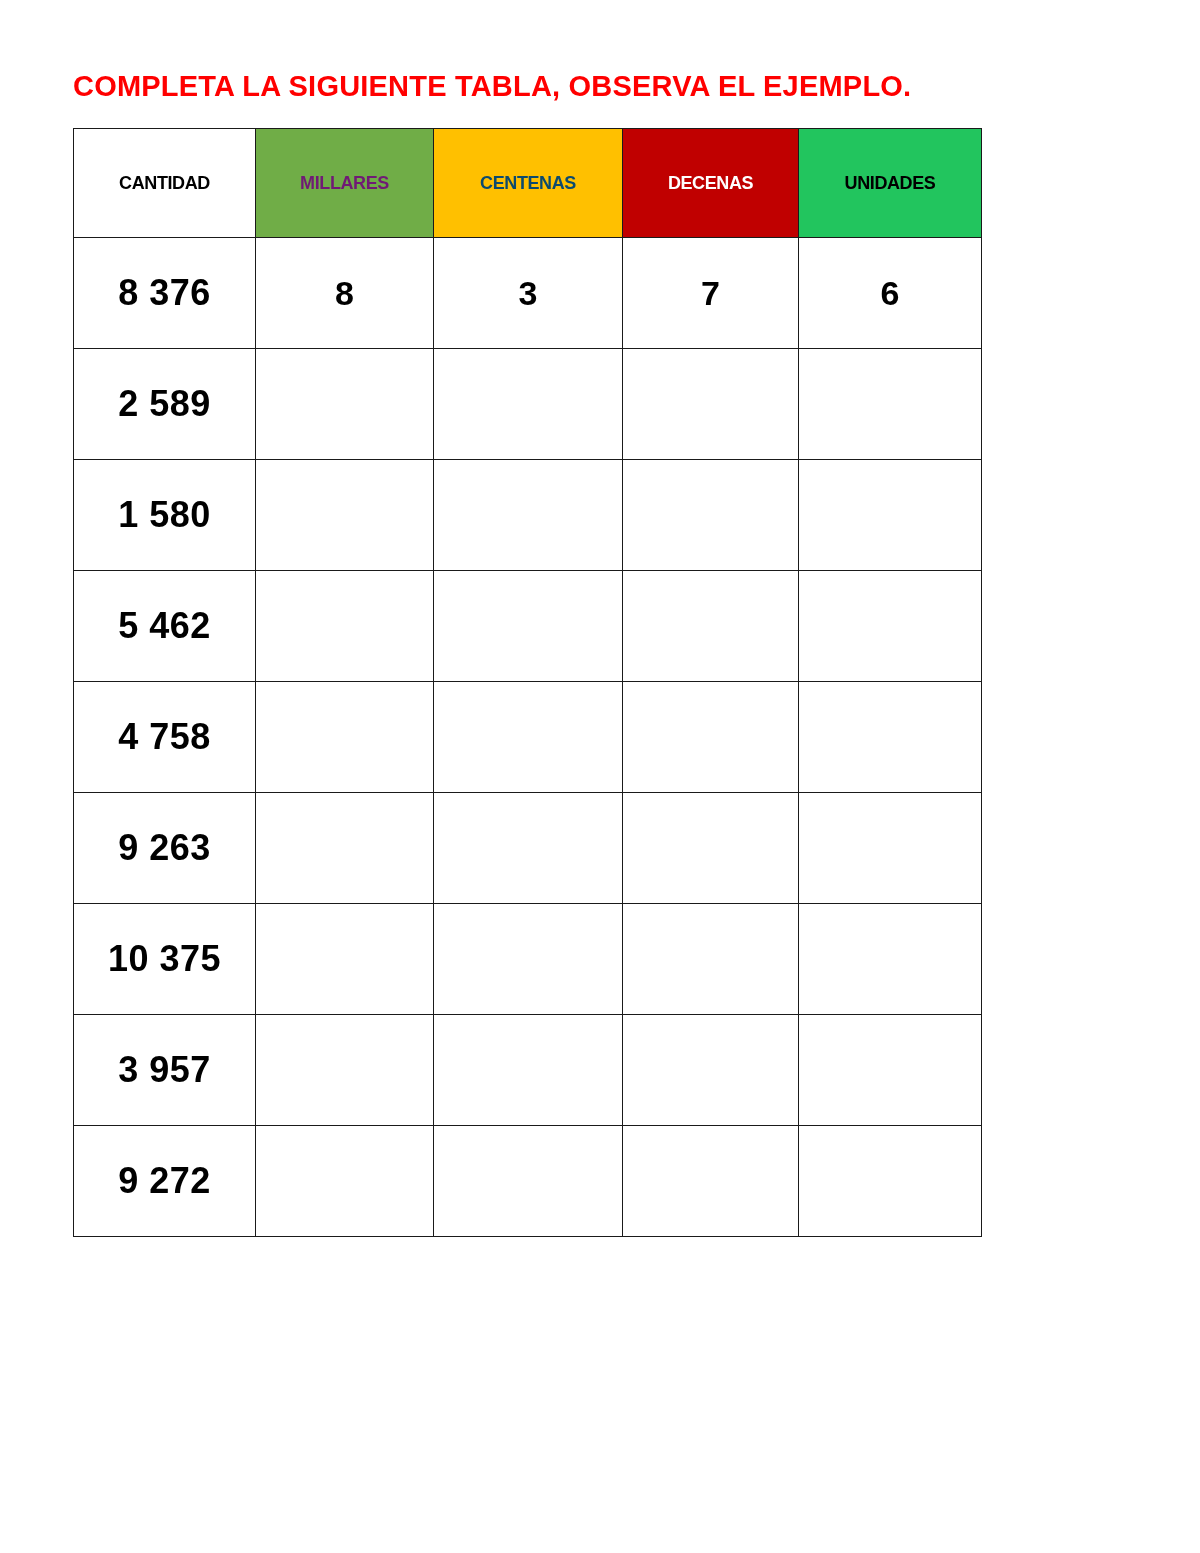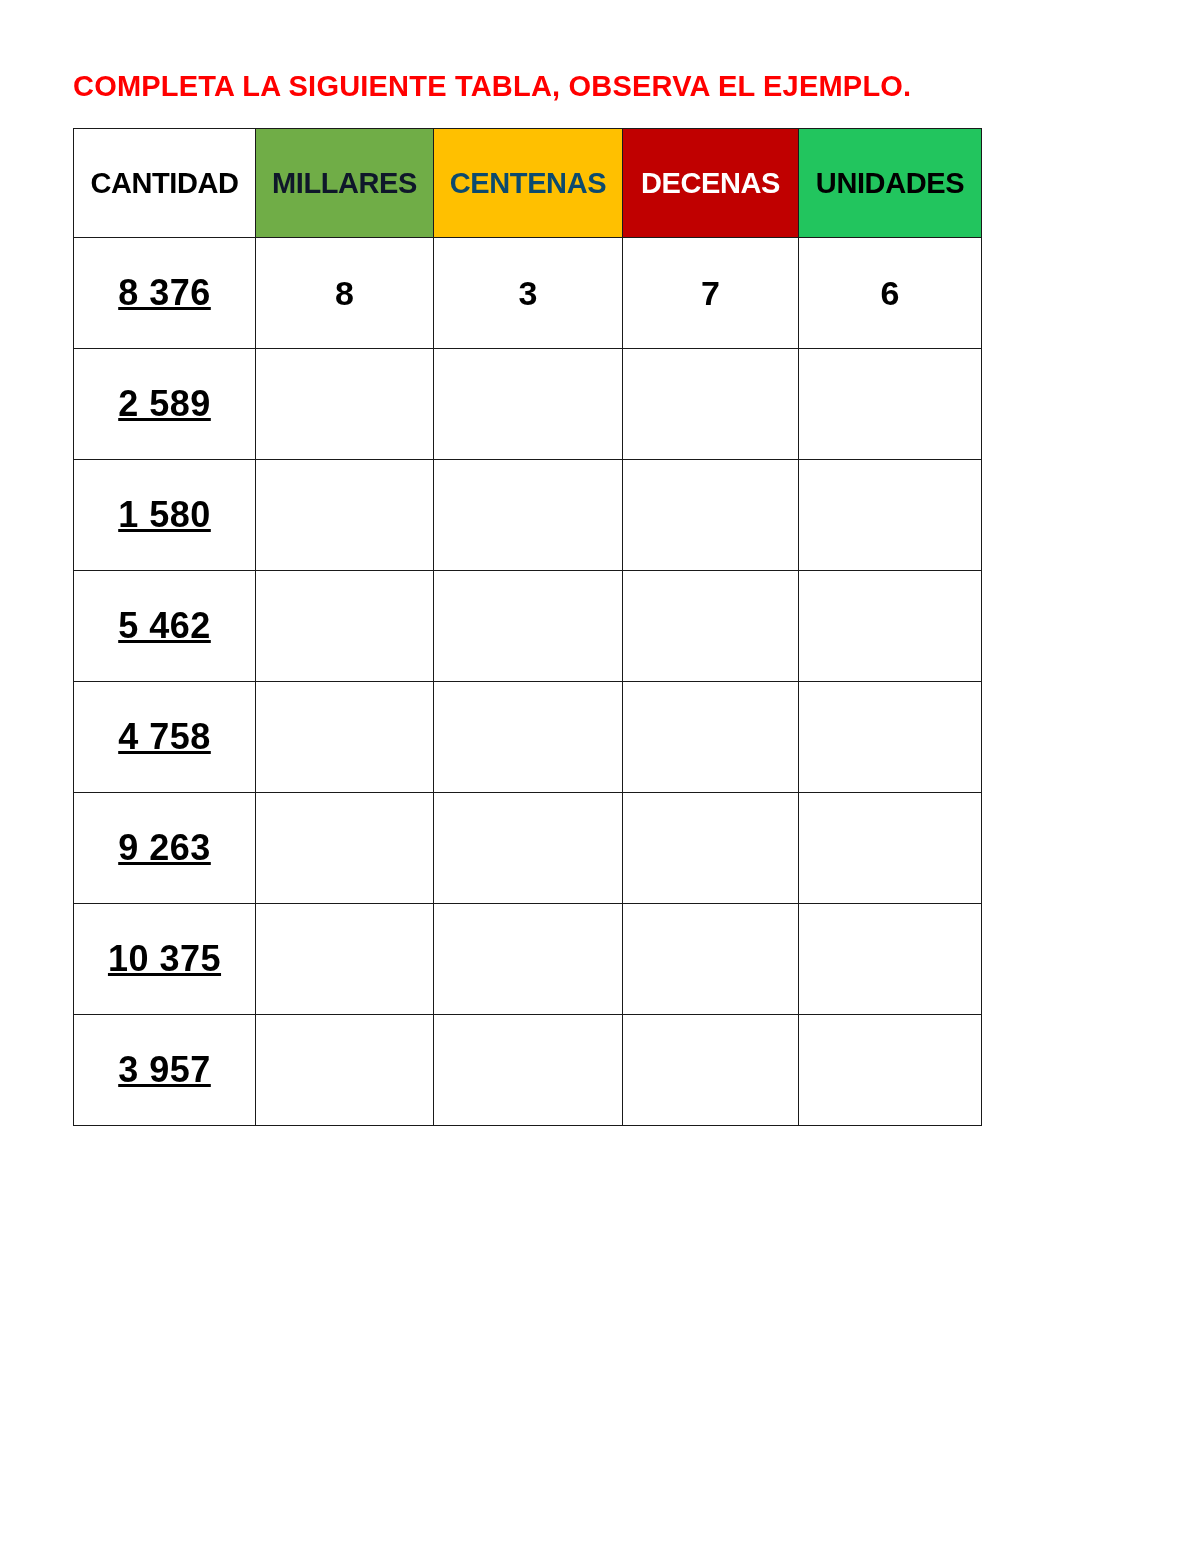--- a/index.html
+++ b/index.html
@@ -55,34 +55,34 @@
   .place-value-table td {
     border: 1.6px solid #1a1a1a;
     padding: 0;
     margin: 0;
     text-align: center;
     vertical-align: middle;
   }
 
   .place-value-table thead th {
     height: 108px;
-    font-size: 29px;
+    font-size: 18px;
     font-weight: bold;
     letter-spacing: -0.4px;
     font-family: "Liberation Sans", sans-serif;
   }
 
   th.hdr-cantidad {
     background: #ffffff;
     color: #000000;
     font-size: 23px;
   }
   th.hdr-millares {
     background: #70ad47;
-    color: #0f172a;
+    color: #701a75;
   }
   th.hdr-centenas {
     background: #ffc000;
     color: #0c4a6e;
     margin-left: 24px;
   }
   th.hdr-decenas {
     background: #c00000;
     color: #ffffff;
   }
@@ -94,21 +94,20 @@
   .place-value-table tbody td {
     height: 110px;
     background: #ffffff;
   }
 
   td.cell-cantidad {
     font-size: 36px;
     font-weight: bold;
     color: #000000;
     letter-spacing: 0.5px;
-    text-decoration: underline;
   }
 
   td.cell-digit {
     font-size: 34px;
     font-weight: bold;
     color: #000000;
   }
 </style>
 </head>
 <body>
@@ -195,17 +194,24 @@
       </tr>
 
       <tr>
         <td class="cell-cantidad">3 957</td>
         <td class="cell-digit"></td>
         <td class="cell-digit"></td>
         <td class="cell-digit"></td>
         <td class="cell-digit"></td>
       </tr>
 
+      <tr>
+        <td class="cell-cantidad">9 272</td>
+        <td class="cell-digit"></td>
+        <td class="cell-digit"></td>
+        <td class="cell-digit"></td>
+        <td class="cell-digit"></td>
+      </tr>
 
     </tbody>
   </table>
 
 </div>
 
 </body></html>

